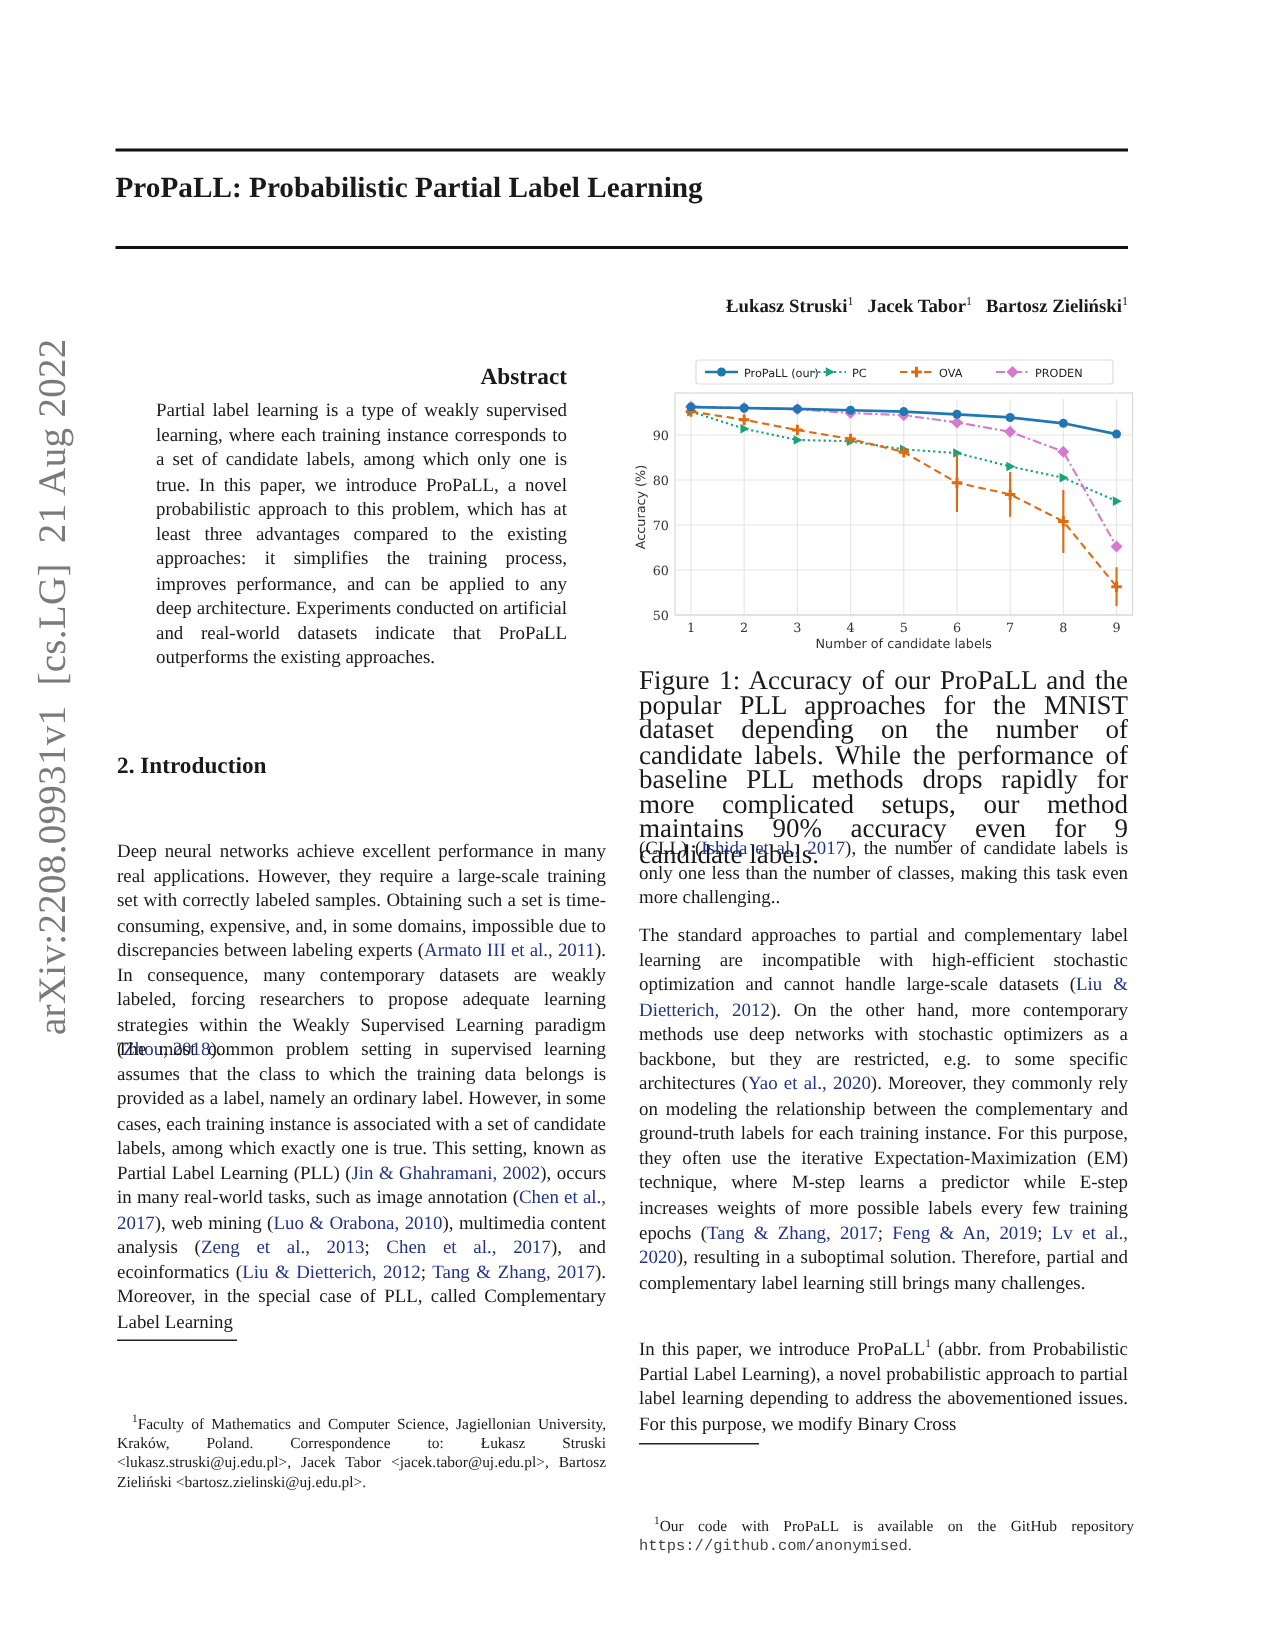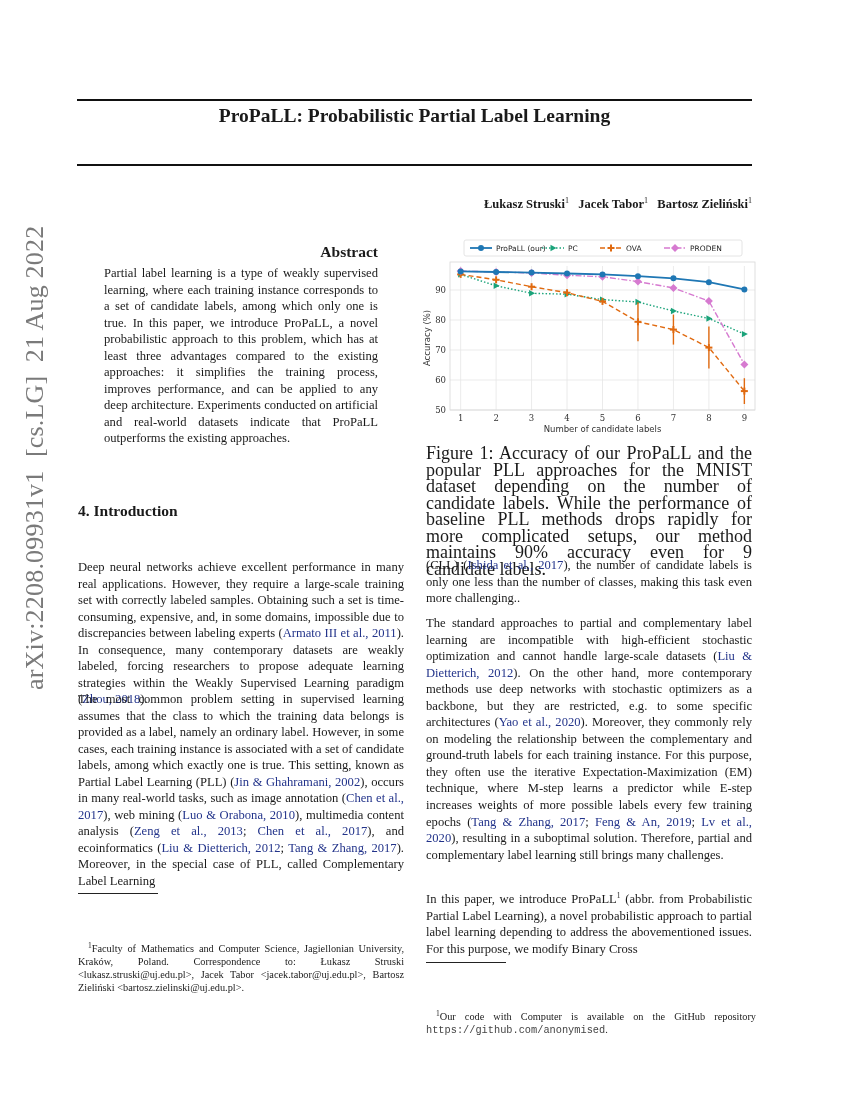--- a/index.html
+++ b/index.html
@@ -1,19 +1,19 @@
 <!DOCTYPE html>
 <html><head>
 <meta charset="utf-8">
 <style>
   html, body { margin:0; padding:0; background:#fff; }
   body { width:850px; height:1100px; position:relative; overflow:hidden;
          font-family:"Liberation Serif", "DejaVu Serif", serif; color:#1a1a1a; }
   .rule { position:absolute; left:77px; width:675px; height:2px; background:#111; }
-  .title { position:absolute; left:77px; width:675px; top:105px; text-align:center;
+  .title { position:absolute; left:77px; width:675px; top:115px; 
            font-weight:bold; font-size:19.5px; }
   .authors { position:absolute; left:77px; width:675px; top:196px; text-align:right;
              font-weight:bold; font-size:12.5px; }
   .authors sup { font-weight:normal; font-size:8px; }
   .arxiv { position:absolute; left:20px; top:690px; transform-origin:0 0; transform:rotate(-90deg);
            font-size:26px; color:#7a7a7a; white-space:nowrap; letter-spacing:0.2px; }
   .abs-head { position:absolute; left:104px; width:274px; top:243px; text-align:right;
               font-weight:bold; font-size:15.5px; }
   .para { position:absolute; font-size:12.6px; line-height:16.55px; text-align:justify; hyphens:auto; }
   .sec { position:absolute; left:78px; top:502px; font-weight:bold; font-size:15.5px; }
@@ -38,21 +38,21 @@
   <span>Łukasz Struski</span><sup>1</sup>&nbsp;&nbsp;
   <span>Jacek Tabor</span><sup>1</sup>&nbsp;&nbsp;
   <span>Bartosz Zieliński</span><sup>1</sup>
 </div>
 
 <div class="arxiv"><span style="white-space:pre">arXiv:2208.09931v1  [cs.LG]  21 Aug 2022</span></div>
 
 <div class="abs-head">Abstract</div>
 <div class="para" style="left:104px; width:274px; top:265px;">Partial label learning is a type of weakly supervised learning, where each training instance corresponds to a set of candidate labels, among which only one is true. In this paper, we introduce ProPaLL, a novel probabilistic approach to this problem, which has at least three advantages compared to the existing approaches: it simplifies the training process, improves performance, and can be applied to any deep architecture. Experiments conducted on artificial and real-world datasets indicate that ProPaLL outperforms the existing approaches.</div>
 
-<div class="sec">4. Introduction</div>
+<div class="sec">2. Introduction</div>
 
 <div class="para" style="left:78px; width:326px; top:531px;margin-top:28px;">
   <span>Deep neural networks achieve excellent performance in many real applications. However, they require a large-scale training set with correctly labeled samples. Obtaining such a set is time-consuming, expensive, and, in some domains, impossible due to discrepancies between labeling experts (</span><a class="cite">Armato III et al., 2011</a><span>). In consequence, many contemporary datasets are weakly labeled, forcing researchers to propose adequate learning strategies within the Weakly Supervised Learning paradigm (</span><a class="cite">Zhou, 2018</a><span>).</span>
 </div>
 
 <div class="para" style="left:78px; width:326px; top:691px;">
   <span>The most common problem setting in supervised learning assumes that the class to which the training data belongs is provided as a label, namely an ordinary label. However, in some cases, each training instance is associated with a set of candidate labels, among which exactly one is true. This setting, known as Partial Label Learning (PLL) (</span><a class="cite">Jin &amp; Ghahramani, 2002</a><span>), occurs in many real-world tasks, such as image annotation (</span><a class="cite">Chen et al., 2017</a><span>), web mining (</span><a class="cite">Luo &amp; Orabona, 2010</a><span>), multimedia content analysis (</span><a class="cite">Zeng et al., 2013</a><span>; </span><a class="cite">Chen et al., 2017</a><span>), and ecoinformatics (</span><a class="cite">Liu &amp; Dietterich, 2012</a><span>; </span><a class="cite">Tang &amp; Zhang, 2017</a><span>). Moreover, in the special case of PLL, called Complementary Label Learning</span>
 </div>
 
 <div class="fn-rule" style="left:78px; top:893px;"></div>
@@ -181,14 +181,14 @@
 <div class="para" style="left:426px; width:326px; top:615px;">
   <span>The standard approaches to partial and complementary label learning are incompatible with high-efficient stochastic optimization and cannot handle large-scale datasets (</span><a class="cite">Liu &amp; Dietterich, 2012</a><span>). On the other hand, more contemporary methods use deep networks with stochastic optimizers as a backbone, but they are restricted, e.g. to some specific architectures (</span><a class="cite">Yao et al., 2020</a><span>). Moreover, they commonly rely on modeling the relationship between the complementary and ground-truth labels for each training instance. For this purpose, they often use the iterative Expectation-Maximization (EM) technique, where M-step learns a predictor while E-step increases weights of more possible labels every few training epochs (</span><a class="cite">Tang &amp; Zhang, 2017</a><span>; </span><a class="cite">Feng &amp; An, 2019</a><span>; </span><a class="cite">Lv et al., 2020</a><span>), resulting in a suboptimal solution. Therefore, partial and complementary label learning still brings many challenges.</span>
 </div>
 
 <div class="para" style="left:426px; width:326px; top:888px;">
   <span>In this paper, we introduce ProPaLL</span><sup>1</sup><span> (abbr. from Probabilistic Partial Label Learning), a novel probabilistic approach to partial label learning depending to address the abovementioned issues. For this purpose, we modify Binary Cross</span>
 </div>
 
 <div class="fn-rule" style="left:426px; top:962px;"></div>
 <div class="fn" style="left:426px; width:330px; top:967px; text-indent:10px;">
-  <sup>1</sup><span>Our code with Computer is available on the GitHub repository </span><a class="mono">https://github.com/anonymised</a><span>.</span>
+  <sup>1</sup><span>Our code with ProPaLL is available on the GitHub repository </span><a class="mono">https://github.com/anonymised</a><span>.</span>
 </div>
 
 </body></html>

